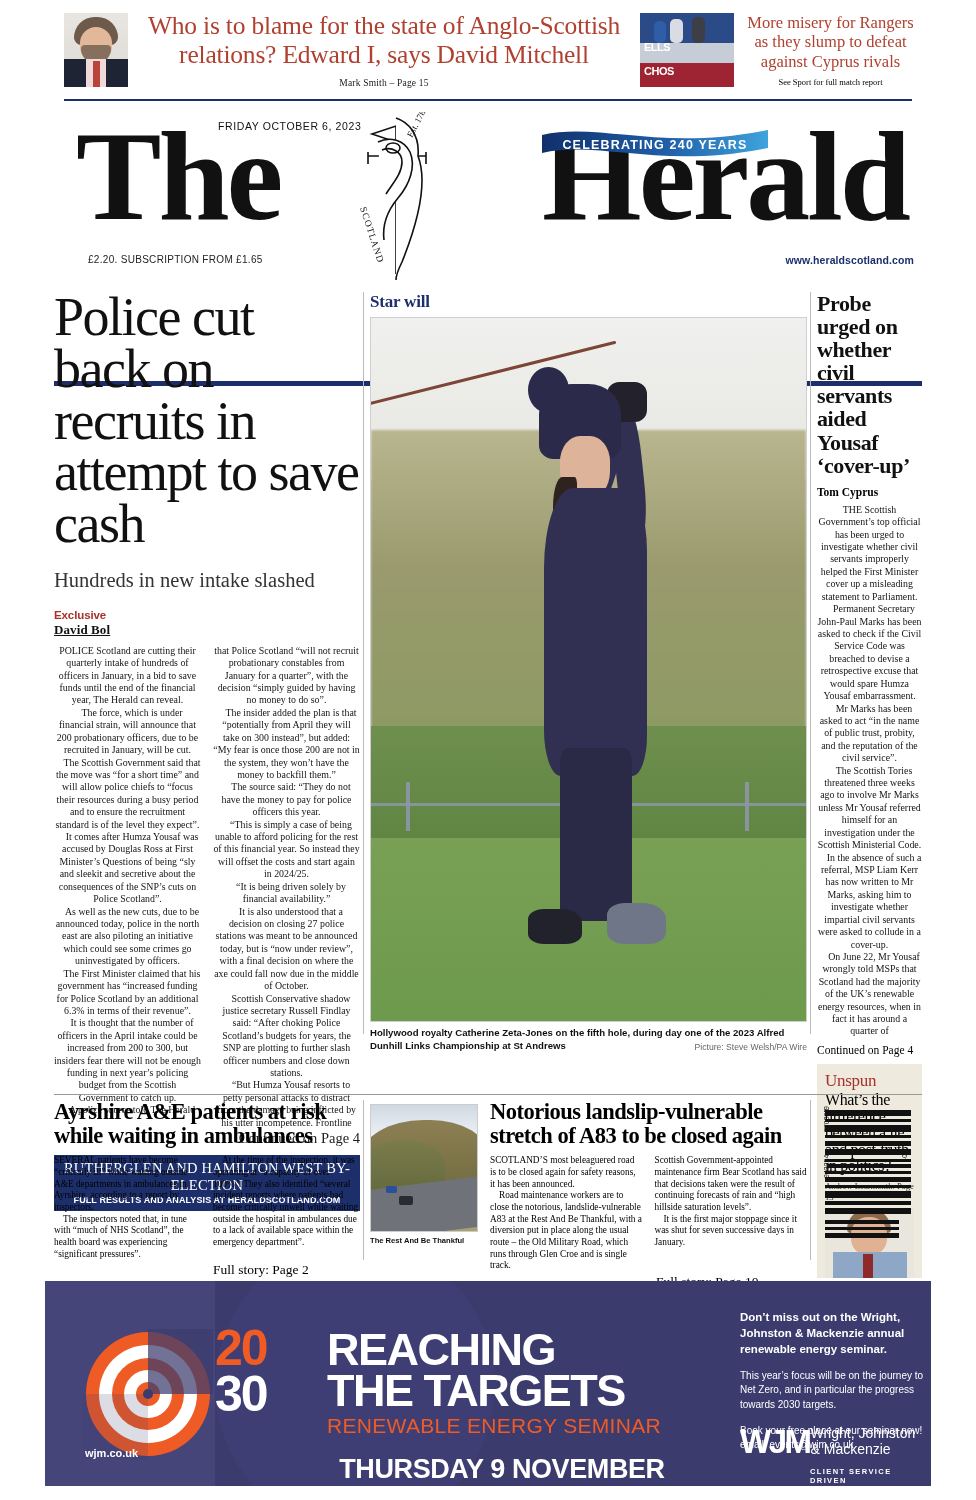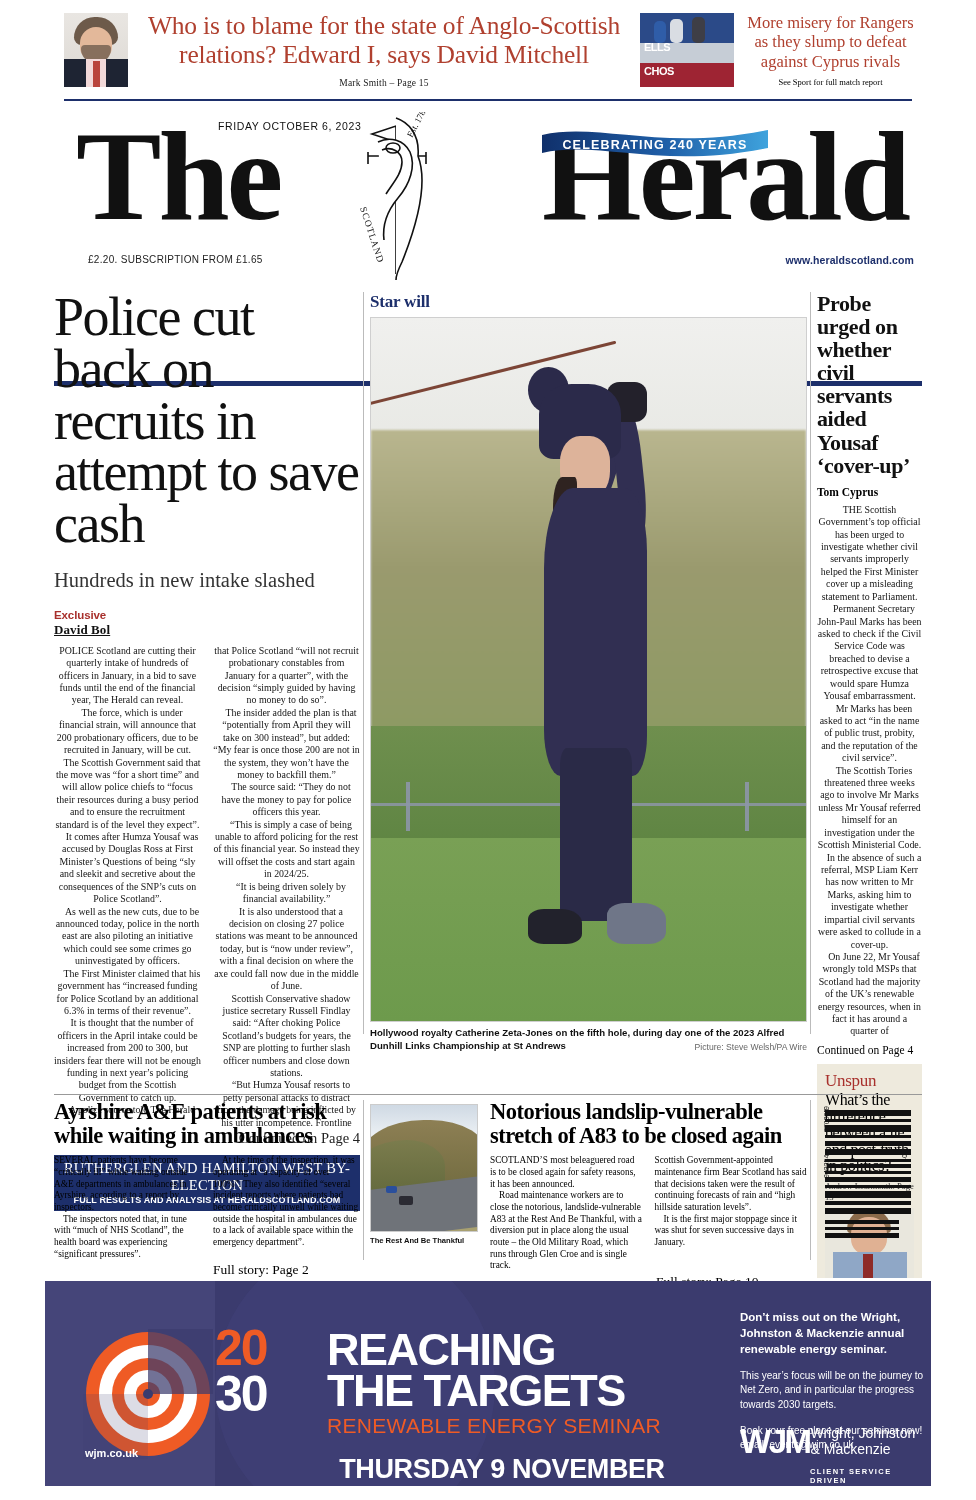--- a/index.html
+++ b/index.html
@@ -333,21 +333,21 @@
         <p>It comes after Humza Yousaf was accused by Douglas Ross at First Minister’s Questions of being “sly and sleekit and secretive about the consequences of the SNP’s cuts on Police Scotland”.</p>
         <p>As well as the new cuts, due to be announced today, police in the north east are also piloting an initiative which could see some crimes go uninvestigated by officers.</p>
         <p>The First Minister claimed that his government has “increased funding for Police Scotland by an additional 6.3% in terms of their revenue”.</p>
         <p>It is thought that the number of officers in the April intake could be increased from 200 to 300, but insiders fear there will not be enough funding in next year’s policing budget from the Scottish Government to catch up.</p>
         <p>A police source told The Herald</p>
         <p class="first">that Police Scotland “will not recruit probationary constables from January for a quarter”, with the decision “simply guided by having no money to do so”.</p>
         <p>The insider added the plan is that “potentially from April they will take on 300 instead”, but added: “My fear is once those 200 are not in the system, they won’t have the money to backfill them.”</p>
         <p>The source said: “They do not have the money to pay for police officers this year.</p>
         <p>“This is simply a case of being unable to afford policing for the rest of this financial year. So instead they will offset the costs and start again in 2024/25.</p>
         <p>“It is being driven solely by financial availability.”</p>
-        <p>It is also understood that a decision on closing 27 police stations was meant to be announced today, but is “now under review”, with a final decision on where the axe could fall now due in the middle of June.</p>
+        <p>It is also understood that a decision on closing 27 police stations was meant to be announced today, but is “now under review”, with a final decision on where the axe could fall now due in the middle of October.</p>
         <p>Scottish Conservative shadow justice secretary Russell Findlay said: “After choking Police Scotland’s budgets for years, the SNP are plotting to further slash officer numbers and close down stations.</p>
         <p>“But Humza Yousaf resorts to petty personal attacks to distract from the damage being inflicted by his utter incompetence. Frontline</p>
       </div>
       <div style="text-align:right;">
         <span class="contin">Continued on Page 4</span>
       </div>
       <div class="byelect">
         <div class="l1">RUTHERGLEN AND HAMILTON WEST BY-ELECTION</div>
         <div class="l2">FULL RESULTS AND ANALYSIS AT HERALDSCOTLAND.COM</div>
       </div>

